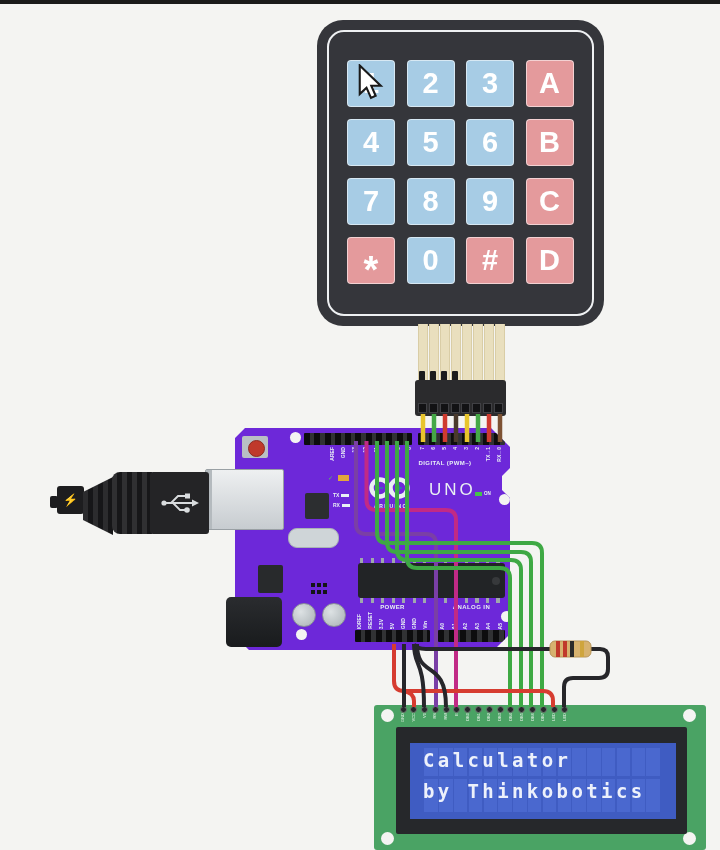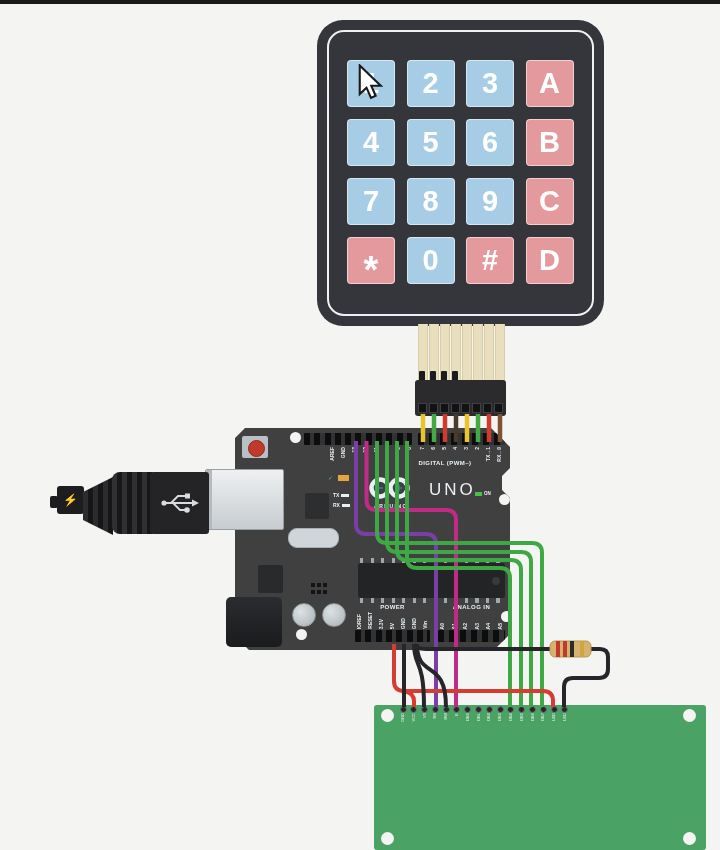--- a/index.html
+++ b/index.html
@@ -19,21 +19,21 @@
   .key .star{font-size:38px;line-height:10px;transform:translateY(9px);}
 
   
   .strand{top:324px;width:8.5px;height:58px;background:#e9dfbe;border-left:1px solid #d9cda6;border-right:1px solid #d9cda6;}
   .connector{left:415px;top:380px;width:91px;height:36px;background:#2b2b2d;border-radius:3px;}
   .conn-slots{left:3px;right:3px;bottom:3px;height:10px;display:flex;justify-content:space-between;}
   .conn-slots i{width:7px;background:#121214;border:1px solid #404044;}
   .nub{top:371px;width:6px;height:11px;background:#1c1c1e;border-radius:1px;}
 
   
-  .board{left:235px;top:428px;width:275px;height:222px;background:#404040;
+  .board{left:235px;top:428px;width:275px;height:222px;background:#6d28d9;
          clip-path:polygon(0px 10px,10px 0px,256px 0px,275px 19px,275px 40px,267px 48px,267px 62px,275px 70px,275px 206px,259px 222px,14px 222px,0px 208px);}
   .hdr{background:#17181a;height:12px;border-radius:1px;}
   .hdr.g1{left:69px;top:5px;width:108px;background:repeating-linear-gradient(90deg,#0d0d0e 0 6px,#313234 6px 10.3px);}
   .hdr.g2{left:183px;top:5px;width:87px;background:repeating-linear-gradient(90deg,#0d0d0e 0 6px,#313234 6px 10.9px);}
   .hdr.p1{left:120px;top:202px;width:75px;background:repeating-linear-gradient(90deg,#0d0d0e 0 6px,#313234 6px 10.3px);}
   .hdr.p2{left:203px;top:202px;width:67px;background:repeating-linear-gradient(90deg,#0d0d0e 0 6px,#313234 6px 11px);}
   .vlabel{display:inline-block;writing-mode:vertical-rl;transform:rotate(180deg);
           font-size:5px;line-height:1;color:#e8f0f5;font-weight:bold;letter-spacing:0;}
   .lblrow{display:flex;justify-content:space-between;}
   .silk{color:#e8f0f5;font-weight:bold;font-size:6px;letter-spacing:.4px;text-align:center;}
@@ -314,20 +314,27 @@
         </div>
       <div class="lcd-pin">
           <i></i>
           <span class="plabel">LED</span>
         </div>
     </div>
     <div class="abs hole" style="left:6.5px;top:3.5px;width:13px;height:13px;"></div>
     <div class="abs hole" style="left:308.5px;top:3.5px;width:13px;height:13px;"></div>
     <div class="abs hole" style="left:6.5px;top:126.5px;width:13px;height:13px;"></div>
     <div class="abs hole" style="left:308.5px;top:126.5px;width:13px;height:13px;"></div>
+    <div class="abs bezel">
+      <div class="abs screen">
+        <div class="abs cells"></div>
+        <div class="abs lcdline" style="left:13px;top:6px;">Calculator</div>
+        <div class="abs lcdline" style="left:13px;top:37px;">by Thinkobotics</div>
+      </div>
+    </div>
   </div>
 
   <svg class="abs" style="left:0;top:0;" width="720" height="850" viewBox="0 0 720 850">
     <g fill="none" stroke-width="4" stroke-linecap="butt">
       <path d="M356,441V524Q356,534 366,534H426Q436,534 436,544V707" stroke="#7a3fa6"></path>
       <path d="M366.5,441V500Q366.5,510 376.5,510H446Q456,510 456,520V707" stroke="#c12a86"></path>
       <path d="M377,441V533Q377,543 387,543H532Q542,543 542,553V707" stroke="#3ea944"></path>
       <path d="M387,441V542Q387,552 397,552H521Q531,552 531,562V707" stroke="#3ea944"></path>
       <path d="M397,441V550Q397,560 407,560H511Q521,560 521,570V707" stroke="#3ea944"></path>
       <path d="M407,441V558Q407,568 417,568H500Q510,568 510,578V707" stroke="#3ea944"></path>

